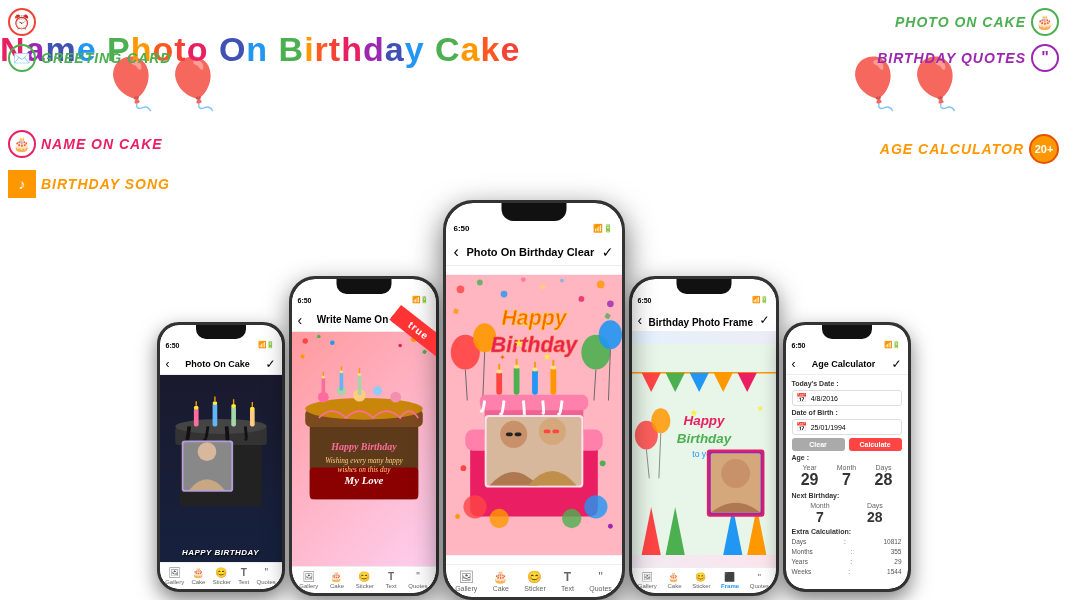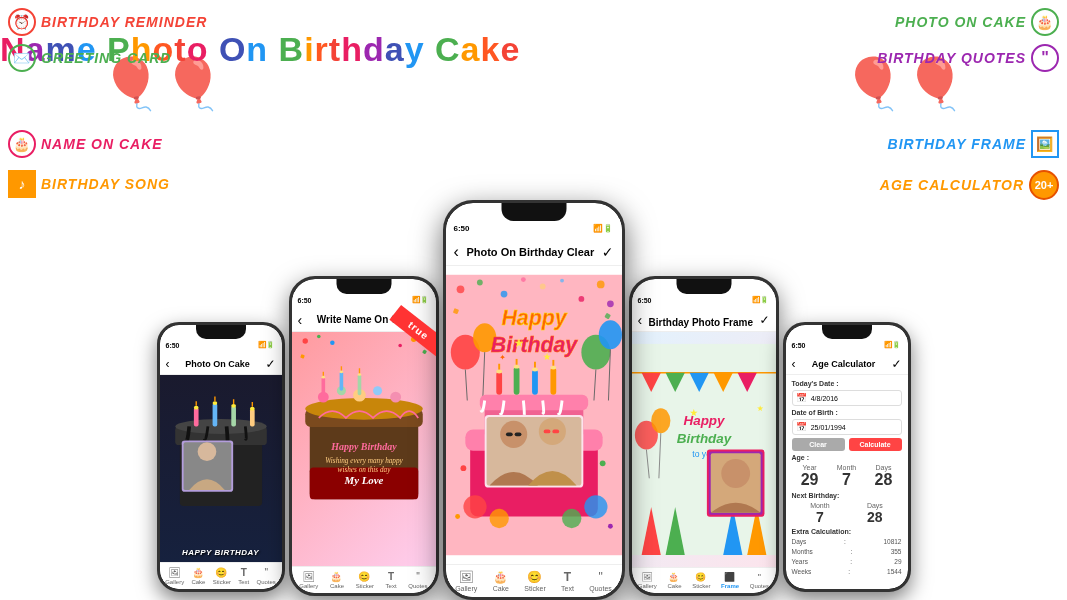--- a/index.html
+++ b/index.html
@@ -19,21 +19,20 @@
 
   <div style="text-align:left;padding-top:10px;position:relative;z-index:2;margin-top:20px;">
     <span style="font-size:34px;font-weight:900;letter-spacing:1px;">
       <span style="color:#e91e63">N</span><span style="color:#9c27b0">a</span><span style="color:#3f51b5">m</span><span style="color:#2196f3">e</span><span style="color:#00bcd4"> </span><span style="color:#4caf50">P</span><span style="color:#ff9800">h</span><span style="color:#ff5722">o</span><span style="color:#f44336">t</span><span style="color:#e91e63">o</span><span style="color:#9c27b0"> </span><span style="color:#3f51b5">O</span><span style="color:#2196f3">n</span><span style="color:#00bcd4"> </span><span style="color:#4caf50">B</span><span style="color:#ff9800">i</span><span style="color:#ff5722">r</span><span style="color:#f44336">t</span><span style="color:#e91e63">h</span><span style="color:#9c27b0">d</span><span style="color:#3f51b5">a</span><span style="color:#2196f3">y</span><span style="color:#00bcd4"> </span><span style="color:#4caf50">C</span><span style="color:#ff9800">a</span><span style="color:#ff5722">k</span><span style="color:#f44336">e</span>
     </span>
   </div>
 
   <div style="position:absolute;top:8px;left:8px;display:flex;flex-direction:column;gap:6px;z-index:3;">
     <div style="display:flex;align-items:center;gap:5px;">
       <div style="width:28px;height:28px;border-radius:50%;border:2.5px solid #f44336;display:flex;align-items:center;justify-content:center;font-size:14px;">⏰</div>
-      <span style="font-size:14px;font-weight:800;color:#f44336;letter-spacing:1px;text-transform:uppercase;font-style:italic;">Birthday Reminder</span>
     </div>
     <div style="display:flex;align-items:center;gap:5px;margin-top:2px;">
       <div style="width:28px;height:28px;border-radius:50%;border:2.5px solid #4caf50;display:flex;align-items:center;justify-content:center;font-size:14px;">✉️</div>
       <span style="font-size:14px;font-weight:800;color:#4caf50;letter-spacing:1px;text-transform:uppercase;font-style:italic;">Greeting Card</span>
     </div>
   </div>
 
   <div style="position:absolute;top:8px;right:8px;display:flex;flex-direction:column;gap:6px;z-index:3;align-items:flex-end;">
     <div style="display:flex;align-items:center;gap:5px;">
       <span style="font-size:14px;font-weight:800;color:#4caf50;letter-spacing:1px;text-transform:uppercase;font-style:italic;">Photo On Cake</span>
@@ -50,24 +49,20 @@
       <div style="width:28px;height:28px;border-radius:50%;border:2.5px solid #e91e63;display:flex;align-items:center;justify-content:center;font-size:14px;">🎂</div>
       <span style="font-size:14px;font-weight:800;color:#e91e63;letter-spacing:1px;text-transform:uppercase;font-style:italic;">Name On Cake</span>
     </div>
     <div style="display:flex;align-items:center;gap:5px;margin-top:4px;">
       <div style="width:28px;height:28px;background:#ff9800;display:flex;align-items:center;justify-content:center;font-size:14px;color:white;">♪</div>
       <span style="font-size:14px;font-weight:800;color:#ff9800;letter-spacing:1px;text-transform:uppercase;font-style:italic;">Birthday Song</span>
     </div>
   </div>
 
   <div style="position:absolute;top:130px;right:8px;display:flex;flex-direction:column;gap:8px;z-index:3;align-items:flex-end;">
-    <div style="display:flex;align-items:center;gap:5px;">
-      <span style="font-size:14px;font-weight:800;color:#2196f3;letter-spacing:1px;text-transform:uppercase;font-style:italic;">Birthday Frame</span>
-      <div style="width:28px;height:28px;border:2.5px solid #2196f3;display:flex;align-items:center;justify-content:center;font-size:14px;">🖼️</div>
-    </div>
     <div style="display:flex;align-items:center;gap:5px;margin-top:4px;">
       <span style="font-size:14px;font-weight:800;color:#ff9800;letter-spacing:1px;text-transform:uppercase;font-style:italic;">Age Calculator</span>
       <div style="width:30px;height:30px;border-radius:50%;background:#ff9800;display:flex;align-items:center;justify-content:center;font-size:11px;font-weight:900;color:white;border:2px solid #e65100;">20+</div>
     </div>
   </div>
 
   <div style="position:absolute;top:55px;left:100px;font-size:50px;opacity:0.8;">🎈🎈</div>
 
   <div style="position:absolute;top:55px;right:100px;font-size:50px;opacity:0.8;">🎈🎈</div>
 

